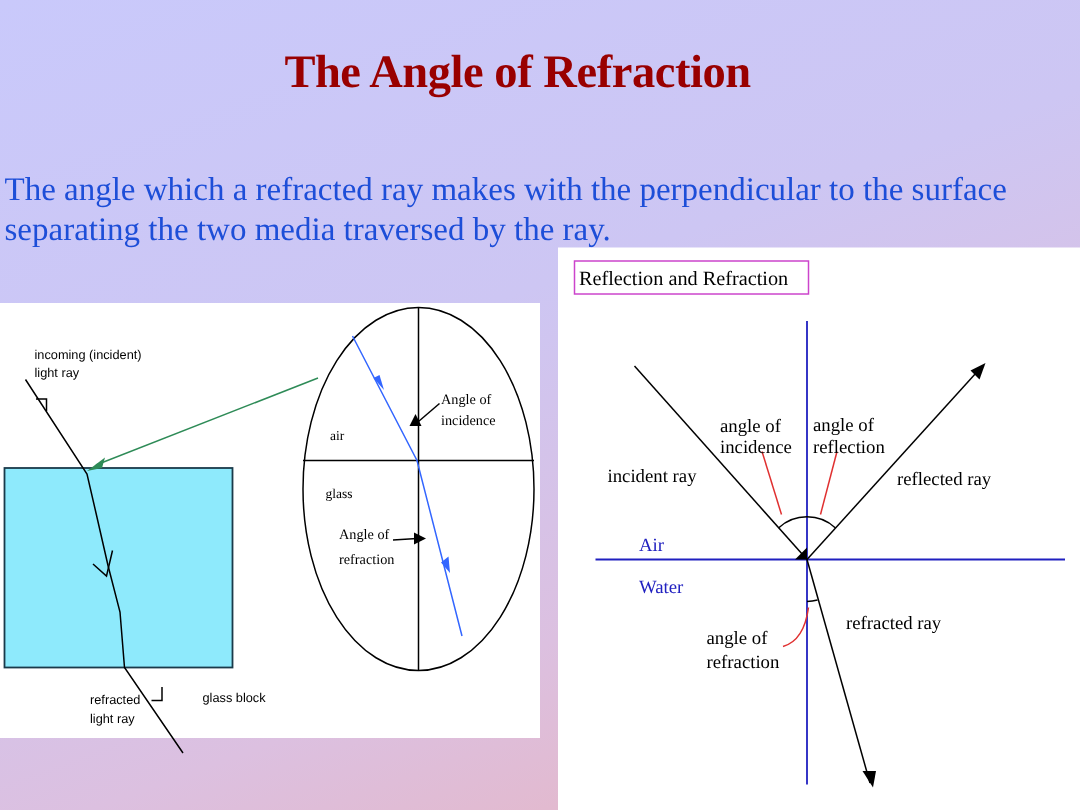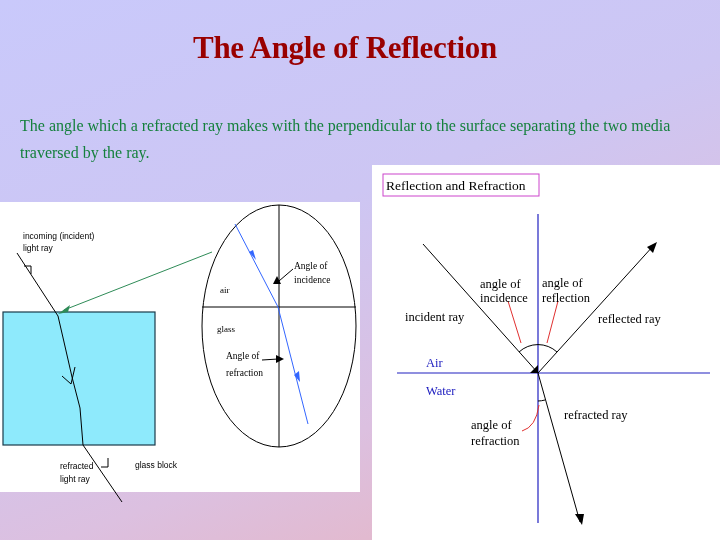--- a/index.html
+++ b/index.html
@@ -6,36 +6,36 @@
     body {
       width: 720px; height: 540px; position: relative; overflow: hidden;
       background: linear-gradient(160deg, #c9c9fb 0%, #cdc6f3 40%, #dcc0e0 70%, #e9b3bd 100%);
       font-family: "Liberation Serif", serif;
     }
     .slide-title {
       position: absolute; left: 0; width: 690px; top: 30px; text-align: center;
       color: #990000; font-weight: bold; font-size: 31px; letter-spacing: -0.3px;
     }
     .definition {
-      position: absolute; left: 20px; top: 112px; width: 700px;
-      font-size: 16px; line-height: 27px; color: #15803d;
+      position: absolute; left: 3px; top: 112px; width: 700px;
+      font-size: 22px; line-height: 27px; color: #1d4ed8;
     }
     .fig-left {
       position: absolute; left: 0; top: 202px; width: 360px; height: 290px; background: #fff;
     }
     .fig-right {
       position: absolute; left: 372px; top: 165px; width: 381px; height: 375px; background: #fff;
     }
     svg text.sans { font-family: "Liberation Sans", sans-serif; }
     svg text.serif { font-family: "Liberation Serif", serif; }
   </style>
 </head>
 <body>
 
-<div class="slide-title">The Angle of Reflection</div>
+<div class="slide-title">The Angle of Refraction</div>
 <div class="definition"> The angle which a refracted ray makes with the perpendicular to the surface separating the two media traversed by the ray.</div>
 
 <div class="fig-left">
   <svg width="360" height="303" viewBox="0 0 360 303">
 
     <rect x="3" y="110" width="152" height="133" fill="#8eeafc" stroke="#1a3a4a" stroke-width="1.2"></rect>
 
     <polyline points="17,51 58,114 64,140 72,175 80,206 83,243 122,300" fill="none" stroke="#000" stroke-width="1"></polyline>
     <path d="M24,64 L31,64 L31,72" fill="none" stroke="#000" stroke-width="1"></path>
     <path d="M62,174 L71,182 L75,165" fill="none" stroke="#000" stroke-width="1"></path>

